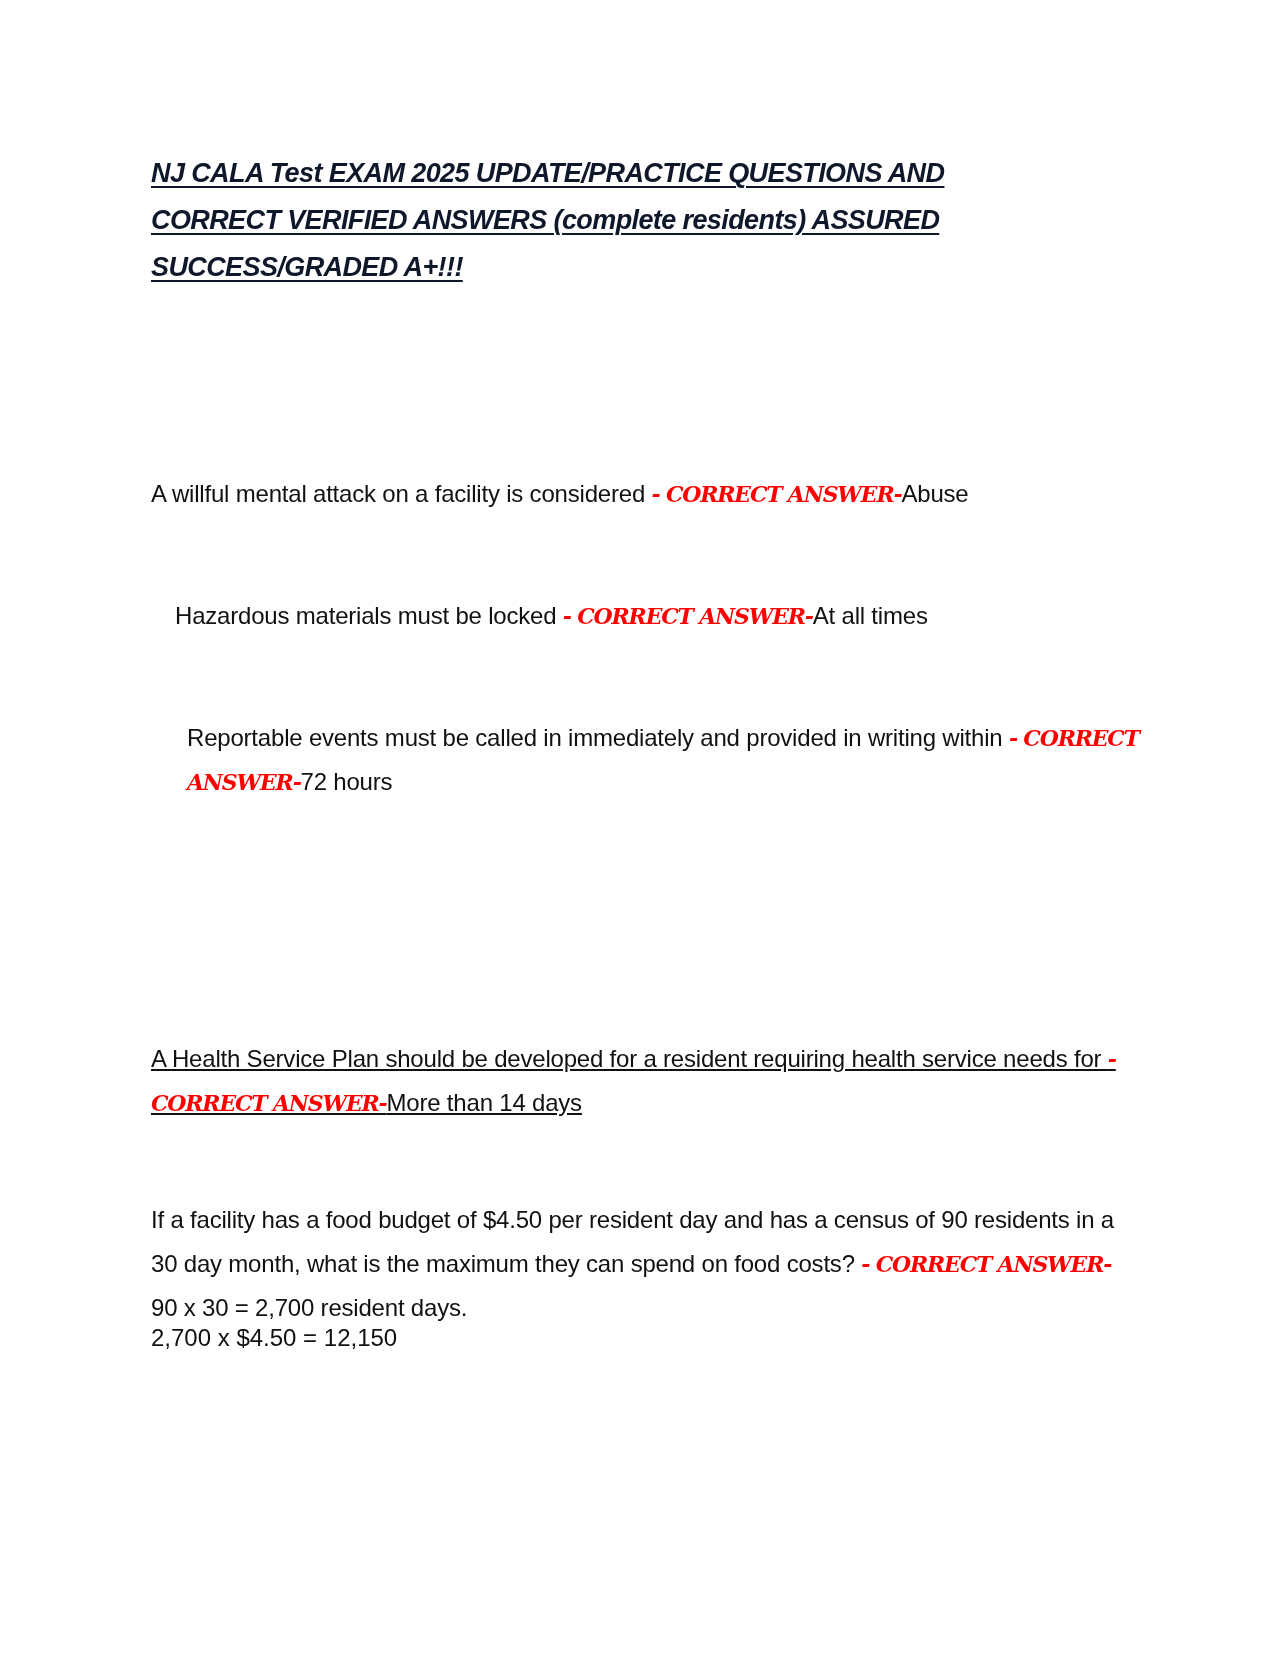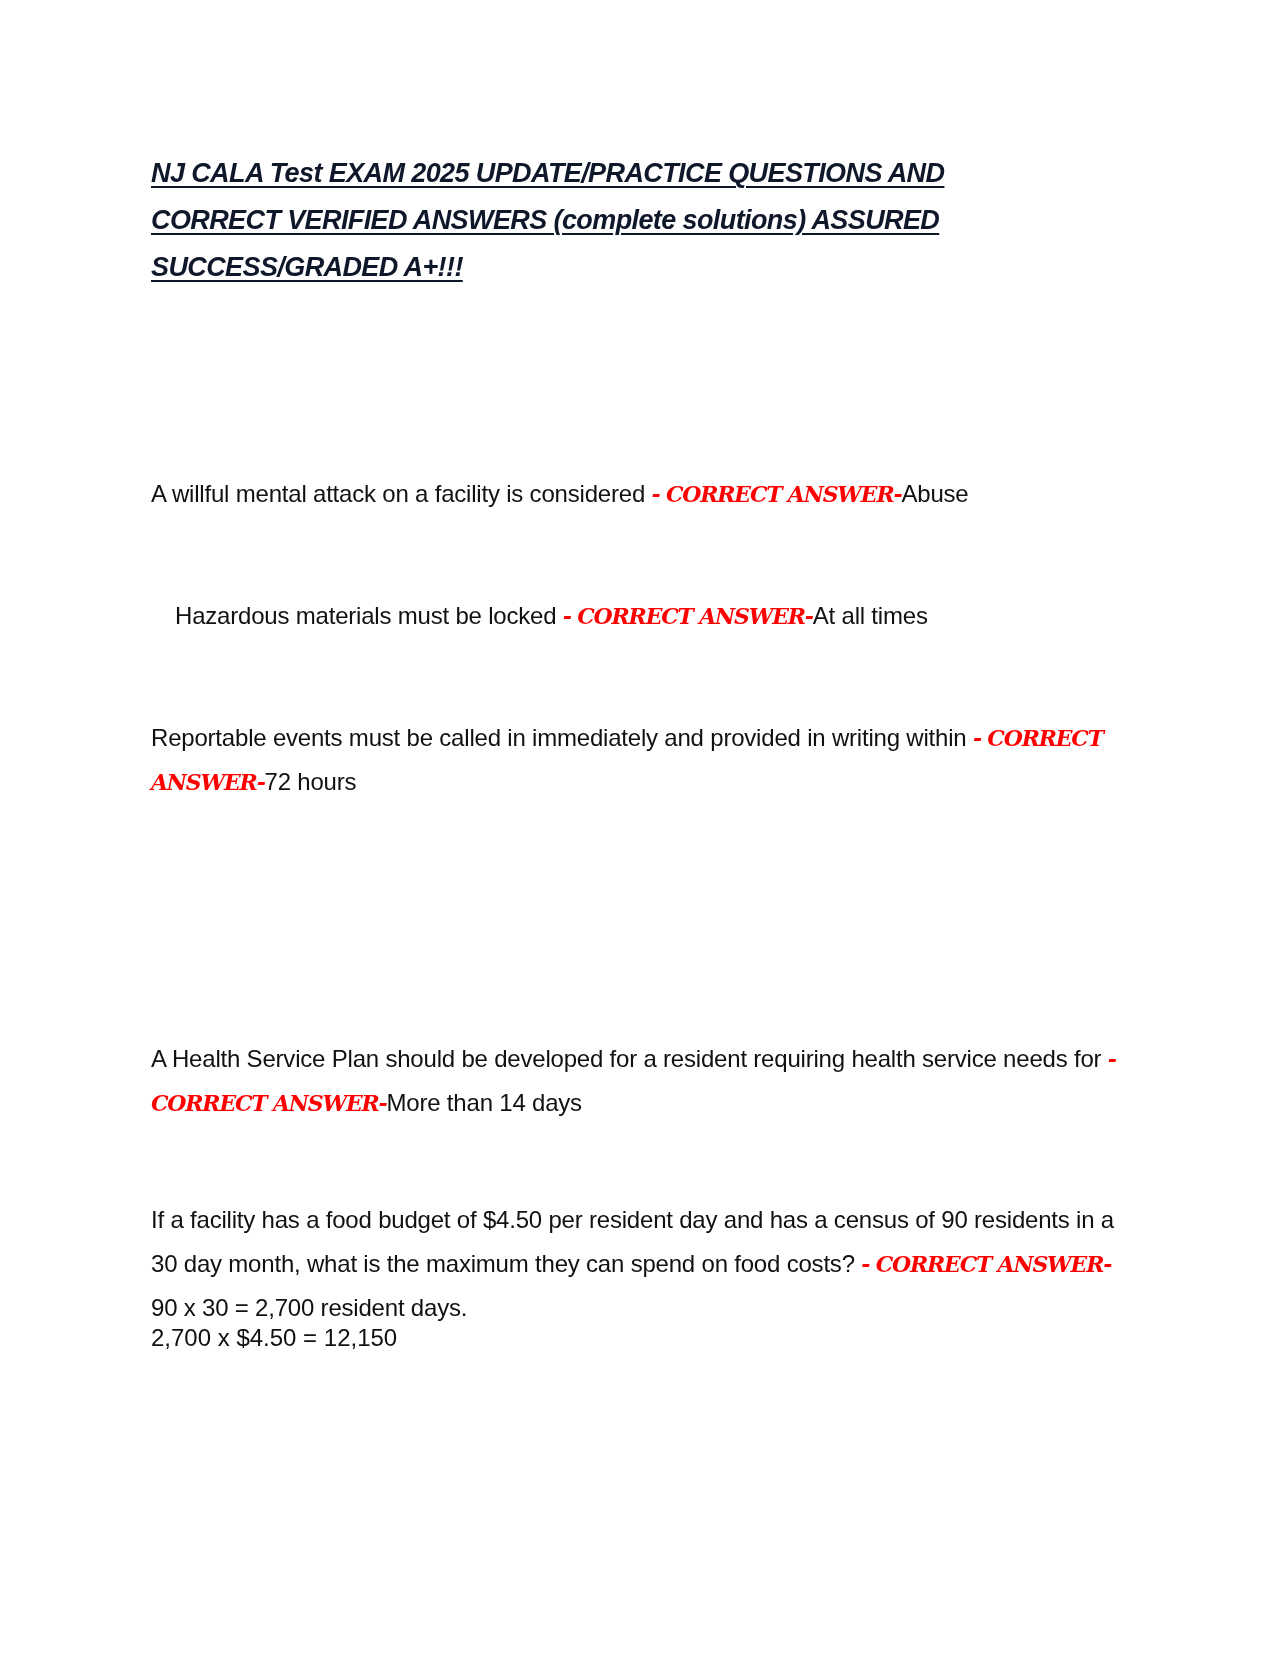--- a/index.html
+++ b/index.html
@@ -16,38 +16,38 @@
                text-transform: uppercase; font-size: 22px; letter-spacing: -1.2px; text-align: center; }
     .extra { position: absolute; left: 151px; font-size: 24px; line-height: 44px; color: #111; }
   </style>
 </head>
 <body>
 
 <div class="page">
 
   <div class="title">
     <span>NJ CALA Test EXAM 2025 UPDATE/PRACTICE QUESTIONS AND</span><br>
-    <span>CORRECT VERIFIED ANSWERS (complete solutions) ASSURED</span><br>
+    <span>CORRECT VERIFIED ANSWERS (complete residents) ASSURED</span><br>
     <span>SUCCESS/GRADED A+!!!</span>
   </div>
 
   <div class="qa" style="top:472px;">
     <span>A willful mental attack on a facility is considered </span><span class="ans-tag">- Correct Answer-</span><span>Abuse</span>
   </div>
 
   <div class="qa" style="top:594px;margin-left:24px;">
     <span>Hazardous materials must be locked </span><span class="ans-tag">- Correct Answer-</span><span>At all times</span>
   </div>
 
-  <div class="qa" style="top:716px; width:960px;">
+  <div class="qa" style="top:716px; width:960px;margin-left:36px;">
     <span>Reportable events must be called in immediately and provided in writing within </span><span class="ans-tag">- Correct Answer-</span><span>72 hours</span>
   </div>
 
 
-  <div class="qa" style="top:1037px; width:970px;">
+  <div class="qa" style="top:1037px; width:970px;text-decoration:underline;">
     <span>A Health Service Plan should be developed for a resident requiring health service needs for </span><span class="ans-tag">- Correct Answer-</span><span>More than 14 days</span>
   </div>
 
   <div class="qa" style="top:1198px; width:975px;">
     <span>If a facility has a food budget of $4.50 per resident day and has a census of 90 residents in a 30 day month, what is the maximum they can spend on food costs? </span><span class="ans-tag">- Correct Answer-</span><span>90 x 30 = 2,700 resident days.</span>
   </div>
 
   <div class="extra" style="top:1316px;">2,700 x $4.50 = 12,150</div>
 
 </div>

